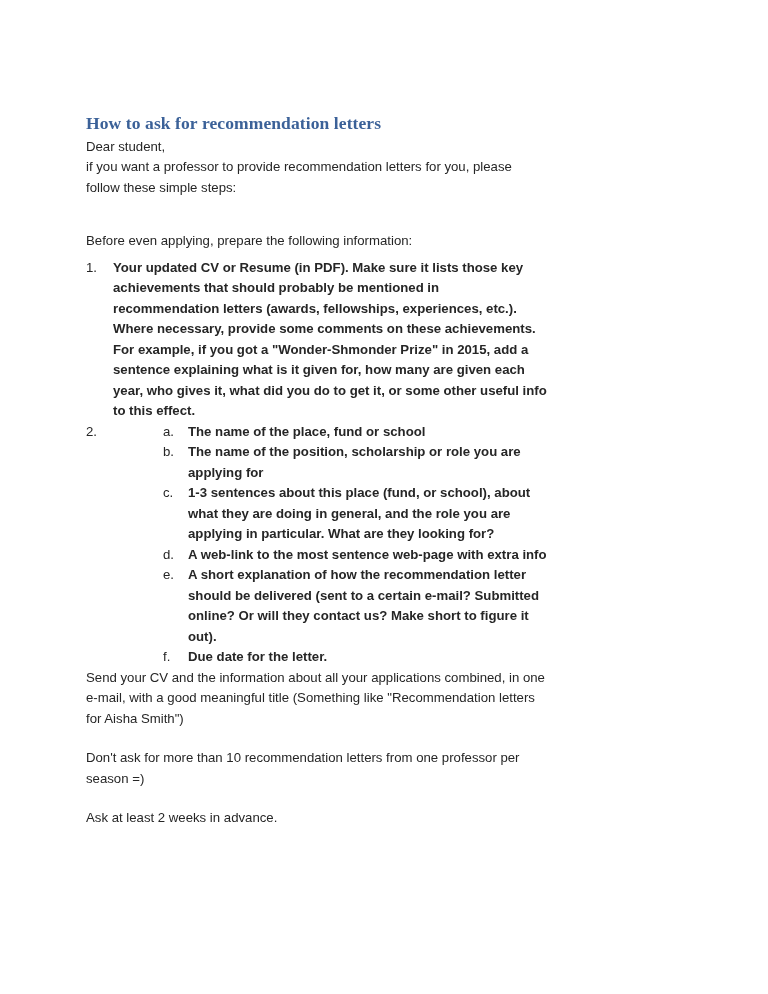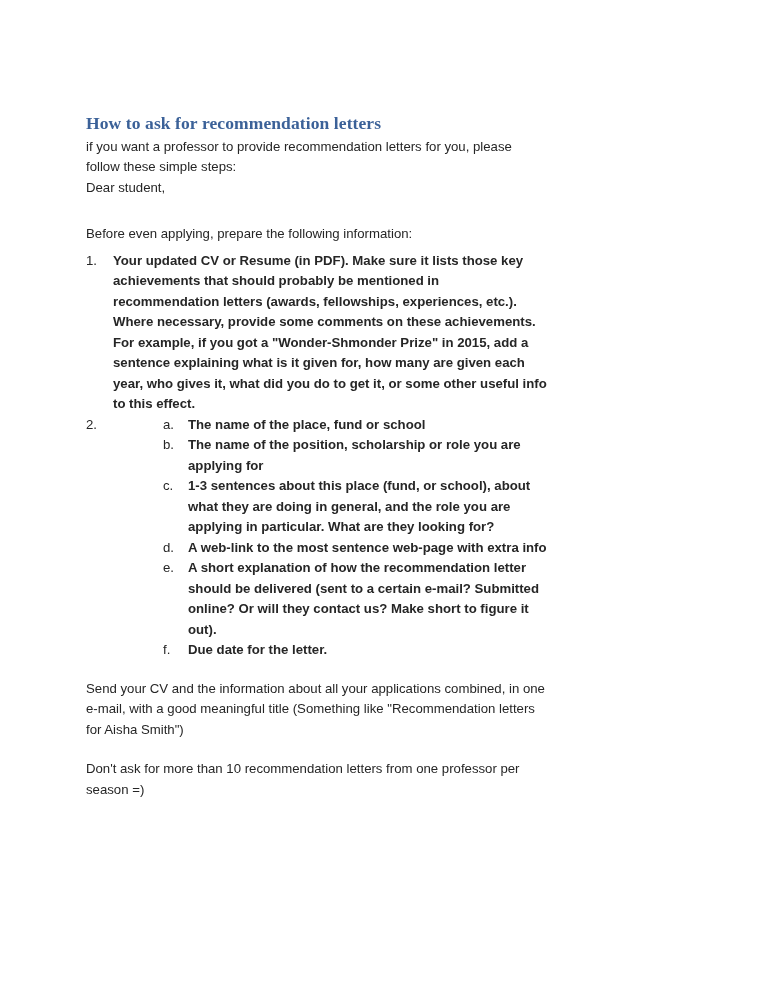--- a/index.html
+++ b/index.html
@@ -34,21 +34,21 @@
   .para {
     font-size: 13.2px;
     line-height: 20.5px;
     margin: 0;
     color: #262626;
   }
   .para.tight {
     margin-bottom: 0;
   }
   .para.gap {
-    margin-top: 26px;
+    margin-top: 33px;
   }
   .ordered-list {
     margin: 6px 0 0 0;
     padding: 0;
     list-style: none;
   }
   .ordered-list > li {
     position: relative;
     padding-left: 27px;
     font-size: 13.2px;
@@ -83,36 +83,36 @@
     width: 18px;
     text-align: left;
     font-size: 13.2px;
     line-height: 20.5px;
   }
   .item-text {
     display: block;
     font-weight: bold;
   }
   .closing-block {
-    margin-top: 18px;
+    margin-top: 0;
   }
   .closing-block .para + .para {
     margin-top: 19px;
   }
 </style>
 </head>
 <body>
 
 <div class="page">
 
   <h1 class="doc-title" style="color: rgb(59, 97, 152);">How to ask for recommendation letters</h1>
 
+  <p class="para tight">Dear student,</p>
+
   <p class="para tight">if you want a professor to provide recommendation letters for you, please follow these simple steps:</p>
-
-  <p class="para tight">Dear student,</p>
 
   <p class="para gap">Before even applying, prepare the following information:</p>
 
   <ol class="ordered-list">
 
     <li>
       <span class="marker">1.</span>
       <span class="item-text">Your updated CV or Resume (in PDF). Make sure it lists those key achievements that should probably be mentioned in recommendation letters (awards, fellowships, experiences, etc.). Where necessary, provide some comments on these achievements. For example, if you got a "Wonder-Shmonder Prize" in 2015, add a sentence explaining what is it given for, how many are given each year, who gives it, what did you do to get it, or some other useful info to this effect.</span>
     </li>
 
@@ -145,15 +145,16 @@
           <span class="item-text">Due date for the letter.</span>
         </li>
       </ol>
     </li>
 
   </ol>
 
   <div class="closing-block">
     <p class="para">Send your CV and the information about all your applications combined, in one e-mail, with a good meaningful title (Something like "Recommendation letters for Aisha Smith")</p>
     <p class="para">Don't ask for more than 10 recommendation letters from one professor per season =)</p>
+    <p class="para">Ask at least 2 weeks in advance.</p>
   </div>
 
 </div>
 
 </body></html>

